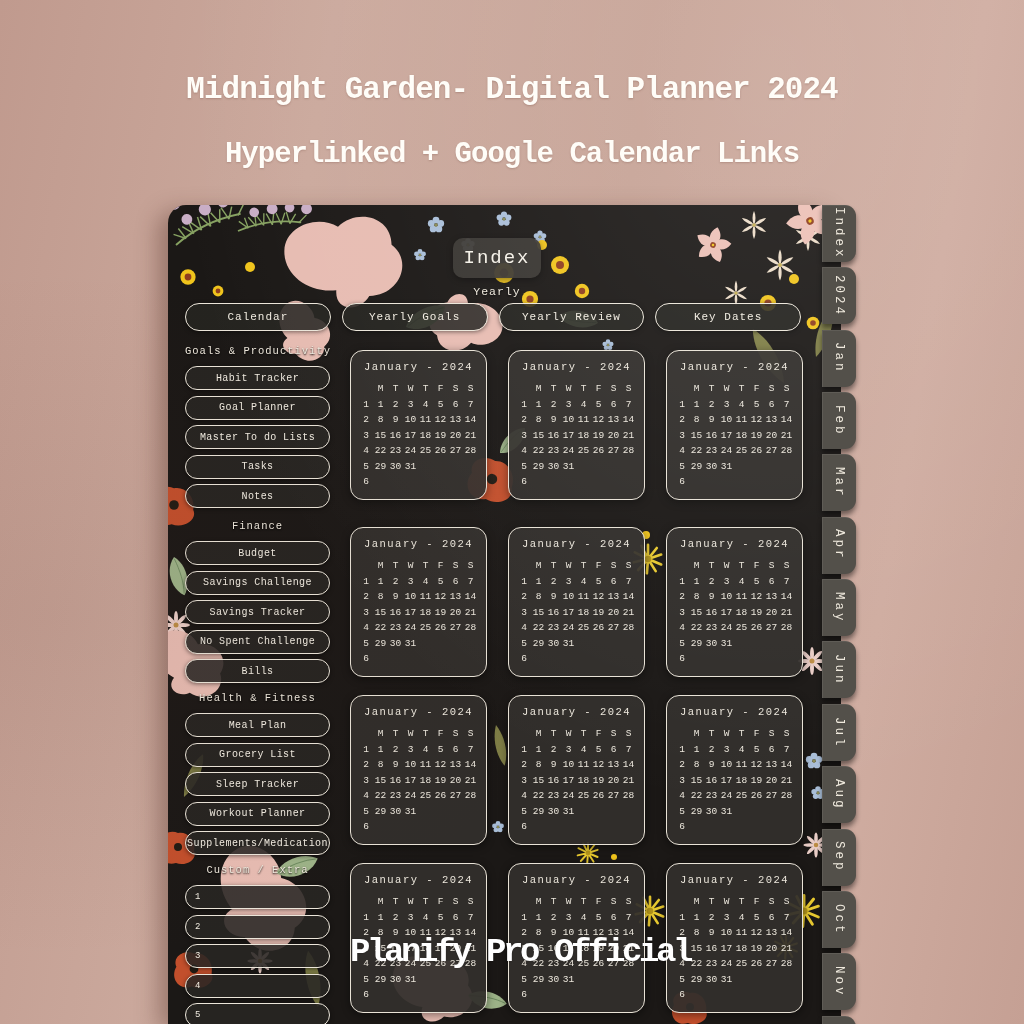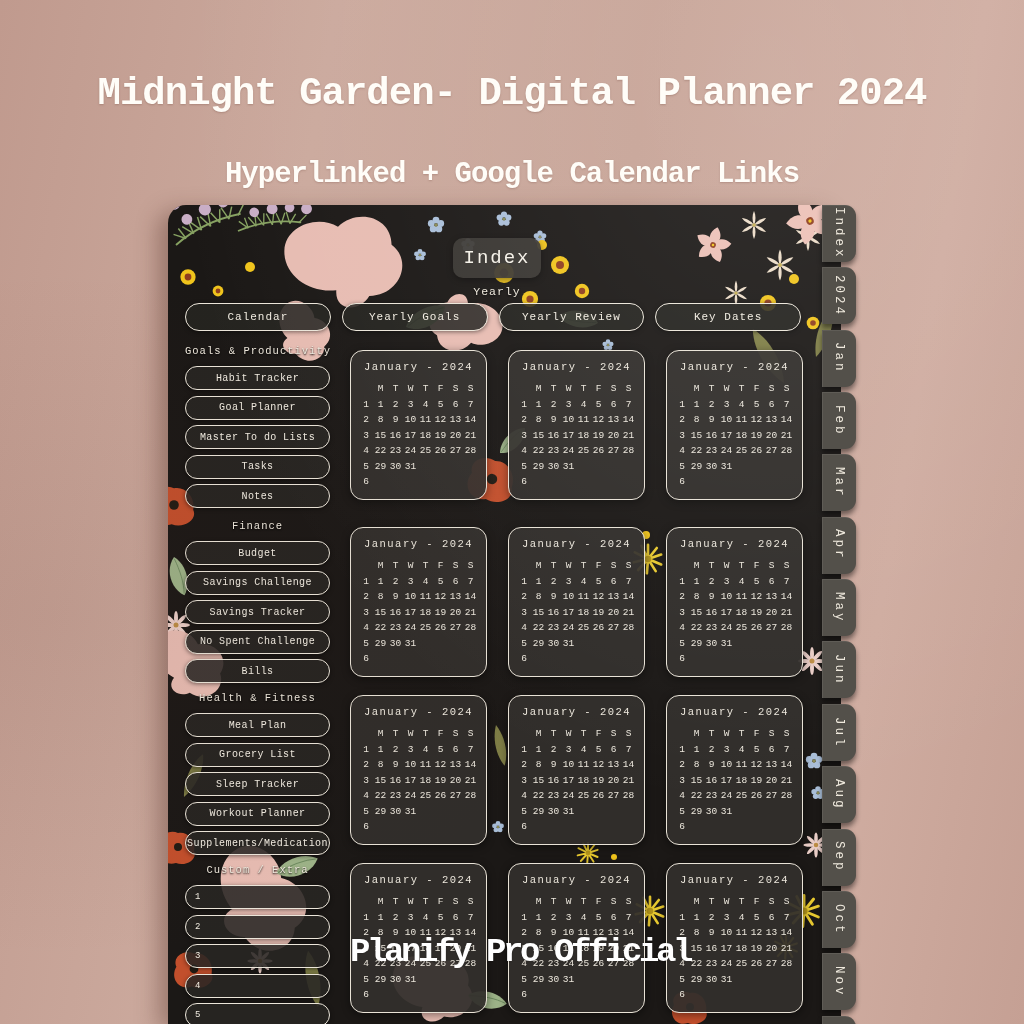--- a/index.html
+++ b/index.html
@@ -3,25 +3,25 @@
 <meta charset="utf-8">
 <style>
   html,body{margin:0;padding:0;}
   .stage{position:relative;width:1024px;height:1024px;overflow:hidden;
     background:linear-gradient(100deg,#c09a8e 0%,#cba99d 28%,#c6a295 55%,#cfaca0 82%,#c5a094 100%);
     font-family:"Liberation Mono","DejaVu Sans Mono",monospace;}
   .stage::after{content:"";position:absolute;inset:0;pointer-events:none;
     background:radial-gradient(ellipse at 75% 8%,rgba(255,255,255,.10),transparent 55%),
                radial-gradient(ellipse at 5% 60%,rgba(90,50,40,.08),transparent 40%);}
   .hero-title{position:absolute;top:72px;left:0;width:1024px;text-align:center;
-    color:#fffdf8;font-size:39px;font-weight:bold;letter-spacing:-1px;
+    color:#fffdf8;font-size:31px;font-weight:bold;letter-spacing:-1px;
     text-shadow:0 1px 2px rgba(120,80,70,.35);white-space:nowrap;z-index:3;}
   .hero-sub{position:absolute;top:138px;left:0;width:1024px;text-align:center;
     color:#fffdf8;font-size:29px;font-weight:bold;letter-spacing:-1px;
-    text-shadow:0 1px 2px rgba(120,80,70,.3);white-space:nowrap;z-index:3;margin-top:20px;}
+    text-shadow:0 1px 2px rgba(120,80,70,.3);white-space:nowrap;z-index:3;}
   .planner-wrap{position:absolute;left:168px;top:205px;width:688px;height:819px;}
   .page{position:absolute;left:0;top:0;width:673px;height:819px;background:#1b1816;
     border-radius:18px 18px 0 0;overflow:hidden;box-shadow:-10px 6px 22px rgba(70,35,25,.35);}
   .floral{position:absolute;left:0;top:0;}
   .tab{position:absolute;left:654px;width:34px;height:57px;background:#53504a;
     border-radius:0 11px 11px 0;box-shadow:0 4px 5px rgba(0,0,0,.45),inset 1px 1px 0 rgba(255,255,255,.07);
     display:flex;align-items:center;justify-content:center;z-index:2;cursor:pointer;}
   .tab span{writing-mode:vertical-rl;color:#efe9dd;font-size:12.5px;letter-spacing:3px;}
   .index-btn{position:absolute;left:285px;top:33px;width:88px;height:40px;
     background:rgba(58,55,51,.95);border-radius:10px;display:flex;align-items:center;justify-content:center;

